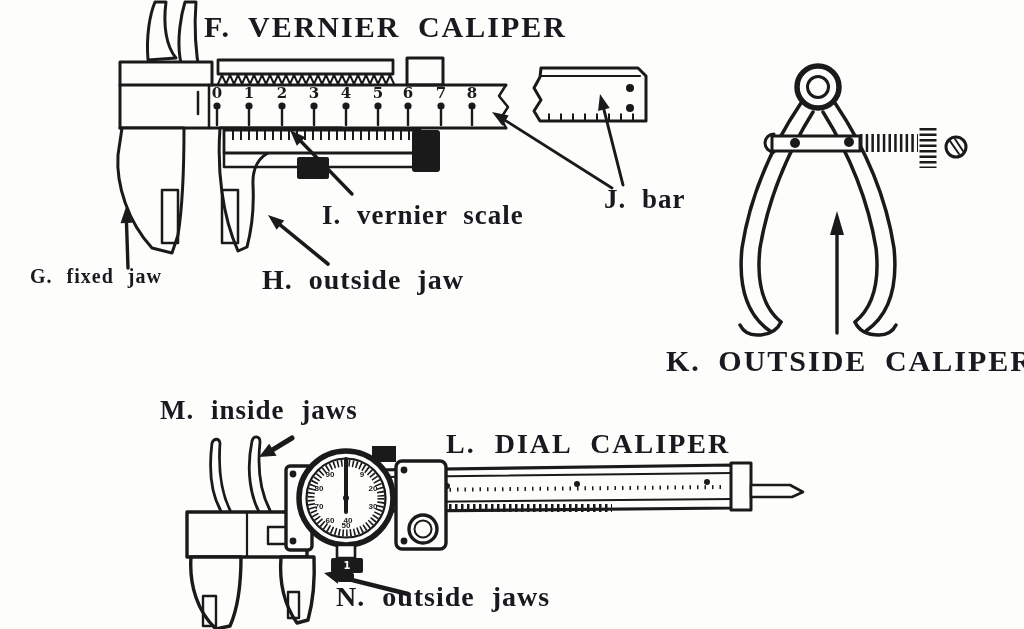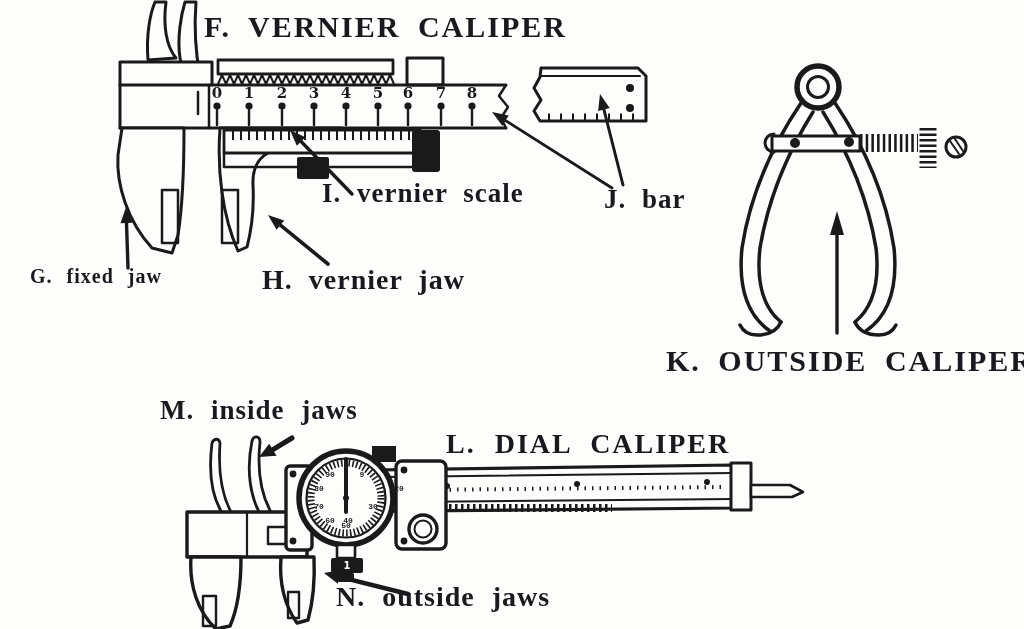--- a/index.html
+++ b/index.html
@@ -15,21 +15,21 @@
     letter-spacing:1px;word-spacing:8px;line-height:1;
   }
   .lbl-big{font-size:30px;letter-spacing:2px;}
   .lbl-med{font-size:27px;}
   .scale-num{
     position:absolute;transform:translateX(-50%);color:#1a1a1a;
     font-weight:bold;font-size:15px;line-height:1;font-family:"DejaVu Serif",serif;
   }
   .dial-num{
     position:absolute;transform:translate(-50%,-50%);color:#1a1a1a;
-    font-weight:bold;font-size:8px;line-height:1;font-family:Liberation Mono, monospace;
+    font-weight:bold;font-size:8px;line-height:1;font-family:Liberation Sans, sans-serif;
   }
   .knob-digit{
     position:absolute;transform:translate(-50%,-50%);color:#ffffff;
     font-weight:bold;font-size:10px;line-height:1;font-family:"DejaVu Sans",sans-serif;
   }
 </style>
 </head>
 <body>
 
 <div id="page">
@@ -187,27 +187,27 @@
       <line x1="292" y1="438" x2="272.9" y2="449.7" stroke-width="5"></line>
       <polygon points="259,457 269.2,443.7 276.6,455.7" fill="#1a1a1a" stroke="none"></polygon>
 
       <line x1="408" y1="594" x2="339.5" y2="576.9" stroke-width="4.5"></line>
       <polygon points="324,573 341.2,570.1 337.8,583.7" fill="#1a1a1a" stroke="none"></polygon>
     </g>
   </svg>
 
   <div class="lbl lbl-big" style="left:204px;top:12px;">F. VERNIER CALIPER</div>
 
-  <div class="lbl lbl-med" style="left:322px;top:180px;">I. vernier scale</div>
+  <div class="lbl lbl-med" style="left:322px;top:202px;">I. vernier scale</div>
 
   <div class="lbl lbl-med" style="left:584px;top:186px;margin-left:20px;">J. bar</div>
 
   <div class="lbl lbl-med" style="left:30px;top:266px;font-size:20px;">G. fixed jaw</div>
 
-  <div class="lbl lbl-med" style="left:262px;top:266px;font-size:28px;">H. vernier jaw</div>
+  <div class="lbl lbl-med" style="left:262px;top:266px;font-size:28px;">H. outside jaw</div>
 
   <div class="lbl lbl-big" style="left:666px;top:346px;">K. OUTSIDE CALIPER</div>
 
   <div class="lbl lbl-big" style="left:446px;top:430px;font-size:28px;word-spacing:10px;">L. DIAL CALIPER</div>
 
   <div class="lbl lbl-med" style="left:160px;top:397px;word-spacing:9px;">M. inside jaws</div>
 
   <div class="lbl lbl-med" style="left:336px;top:583px;font-size:28px;word-spacing:9px;">N. outside jaws</div>
 
   <div>
@@ -217,21 +217,21 @@
     <span class="scale-num" style="left:314px;top:86px;">3</span>
     <span class="scale-num" style="left:346px;top:86px;">4</span>
     <span class="scale-num" style="left:378px;top:86px;">5</span>
     <span class="scale-num" style="left:408px;top:86px;">6</span>
     <span class="scale-num" style="left:441px;top:86px;">7</span>
     <span class="scale-num" style="left:472px;top:86px;">8</span>
   </div>
 
   <div>
     <span class="dial-num" style="left:362px;top:475px;">9</span>
-    <span class="dial-num" style="left:373px;top:489px;margin-left:26px;">20</span>
+    <span class="dial-num" style="left:373px;top:489px;">20</span>
     <span class="dial-num" style="left:373px;top:507px;">30</span>
     <span class="dial-num" style="left:348px;top:521px;">40</span>
     <span class="dial-num" style="left:346px;top:526px;">50</span>
     <span class="dial-num" style="left:330px;top:521px;">60</span>
     <span class="dial-num" style="left:319px;top:507px;">70</span>
     <span class="dial-num" style="left:319px;top:489px;">80</span>
     <span class="dial-num" style="left:330px;top:475px;">90</span>
   </div>
 
   <span class="knob-digit" style="left:347px;top:566px;">1</span>

